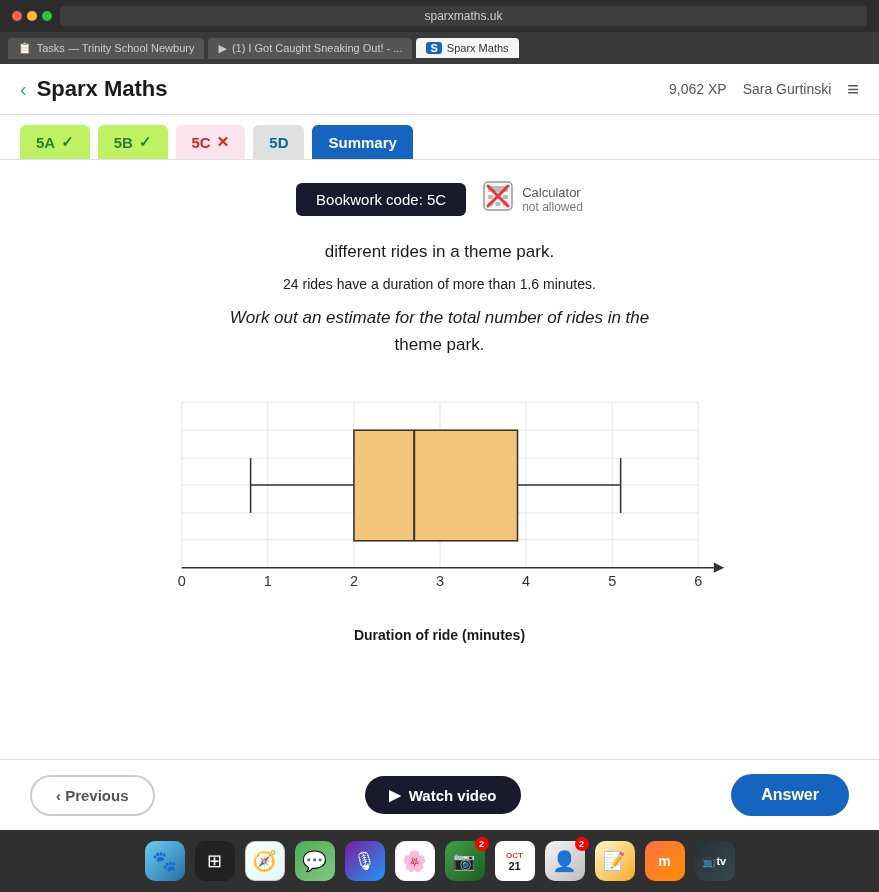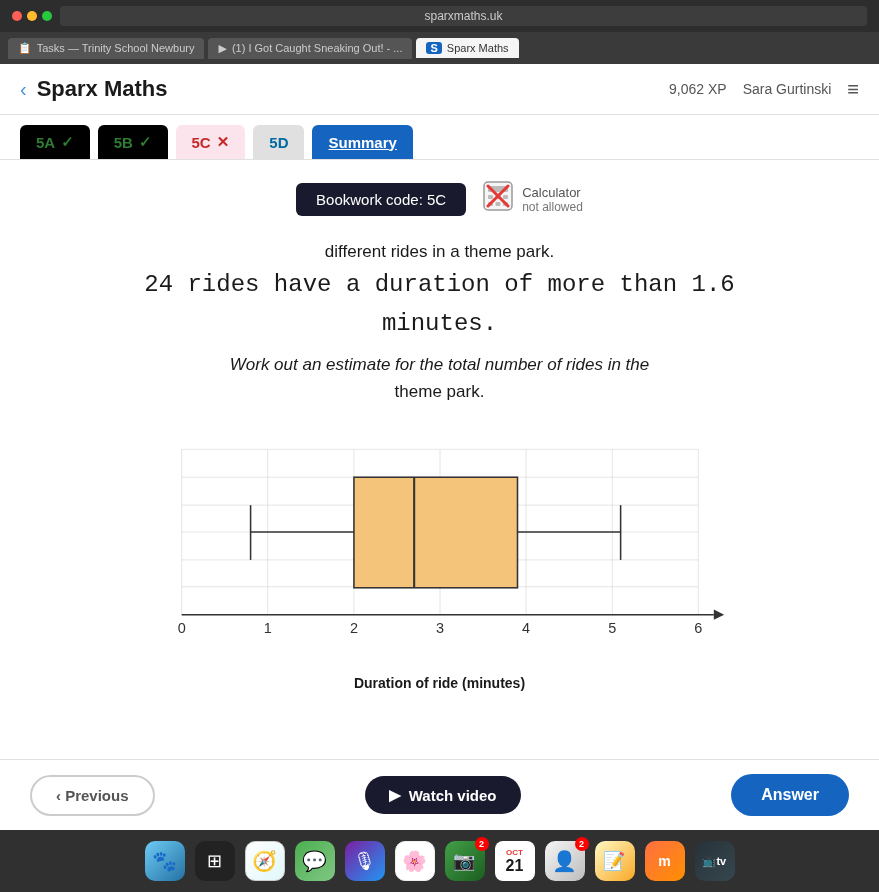--- a/index.html
+++ b/index.html
@@ -130,31 +130,30 @@
       padding: 8px 16px;
       border-radius: 6px 6px 0 0;
       font-size: 15px;
       font-weight: 600;
       cursor: pointer;
       display: flex;
       align-items: center;
       gap: 6px;
     }
     .nav-tab.completed {
-      background: #000000;
+      background: #bef264;
       color: #2e7d32;
     }
     .nav-tab.error {
       background: #fce4ec;
       color: #c62828;
     }
     .nav-tab.summary {
       background: #1565c0;
       color: white;
-      text-decoration: underline;
     }
     .nav-tab.neutral {
       background: #e0e0e0;
       color: #0369a1;
     }
 
     
     .content-area {
       flex: 1;
       background: white;
@@ -306,21 +305,21 @@
       width: 40px;
       height: 40px;
       display: flex;
       flex-direction: column;
       align-items: center;
       justify-content: center;
       font-size: 8px;
       font-weight: bold;
       color: #e53935;
     }
-    .dock-date .day { font-size: 16px; color: #1a1a1a; }
+    .dock-date .day { font-size: 11px; color: #1a1a1a; }
 
     
     .grid-line { stroke: #ccc; stroke-width: 0.5; }
     .axis-line { stroke: #333; stroke-width: 1.5; }
     .box-fill { fill: #f4c47a; stroke: #333; stroke-width: 1.5; }
     .whisker { stroke: #333; stroke-width: 1.5; }
     .arrow { fill: #333; }
   </style>
 </head>
 <body>
@@ -406,21 +405,21 @@
         </span>
         <div>
           <div style="font-size:13px;color:#555;">Calculator</div>
           <div style="font-size:12px;color:#777;">not allowed</div>
         </div>
       </div>
     </div>
 
     <div class="question-text">
       <div>different rides in a theme park.</div>
-      <div style="font-size:24px; margin-top:1px;font-family:Liberation Mono, monospace;">24 rides have a duration of more than 1.6 minutes.</div>
+      <div style="font-size:14px; margin-top:8px;">24 rides have a duration of more than 1.6 minutes.</div>
       <div style="margin-top:8px;font-style:italic;">Work out an estimate for the total number of rides in the</div>
       <div>theme park.</div>
     </div>
 
     <div class="boxplot-container">
       <svg class="boxplot-svg" viewBox="0 0 600 220">
 
         <line class="grid-line" x1="50" y1="10" x2="50" y2="170"></line>
         <line class="grid-line" x1="133.3" y1="10" x2="133.3" y2="170"></line>
         <line class="grid-line" x1="216.7" y1="10" x2="216.7" y2="170"></line>

